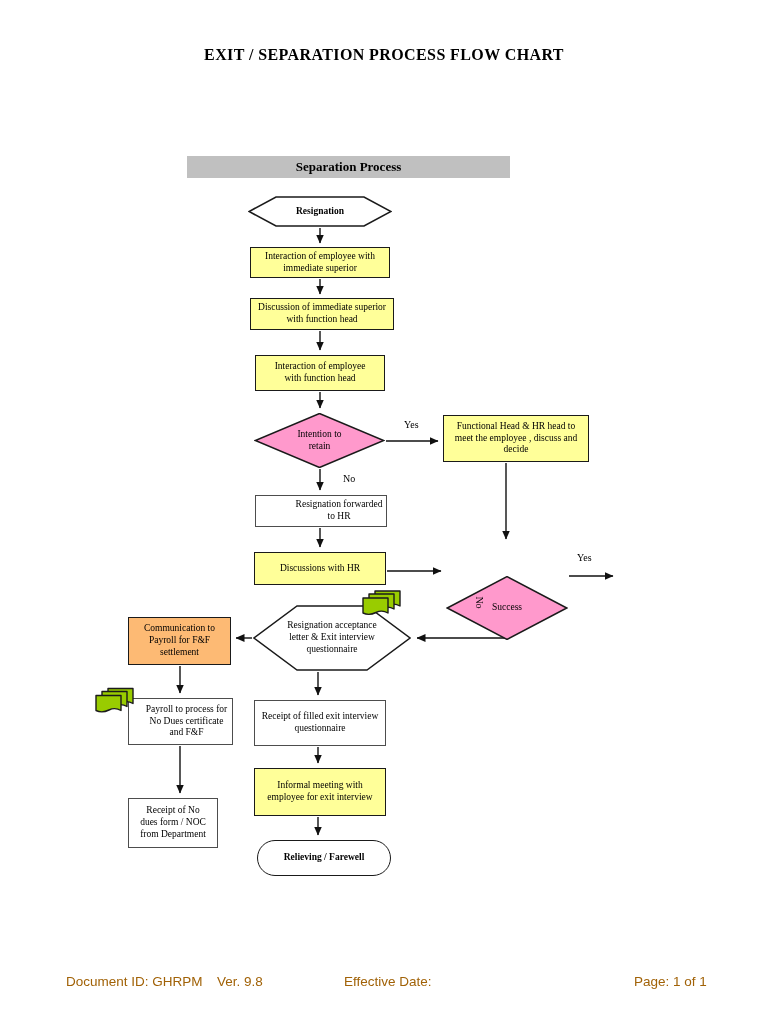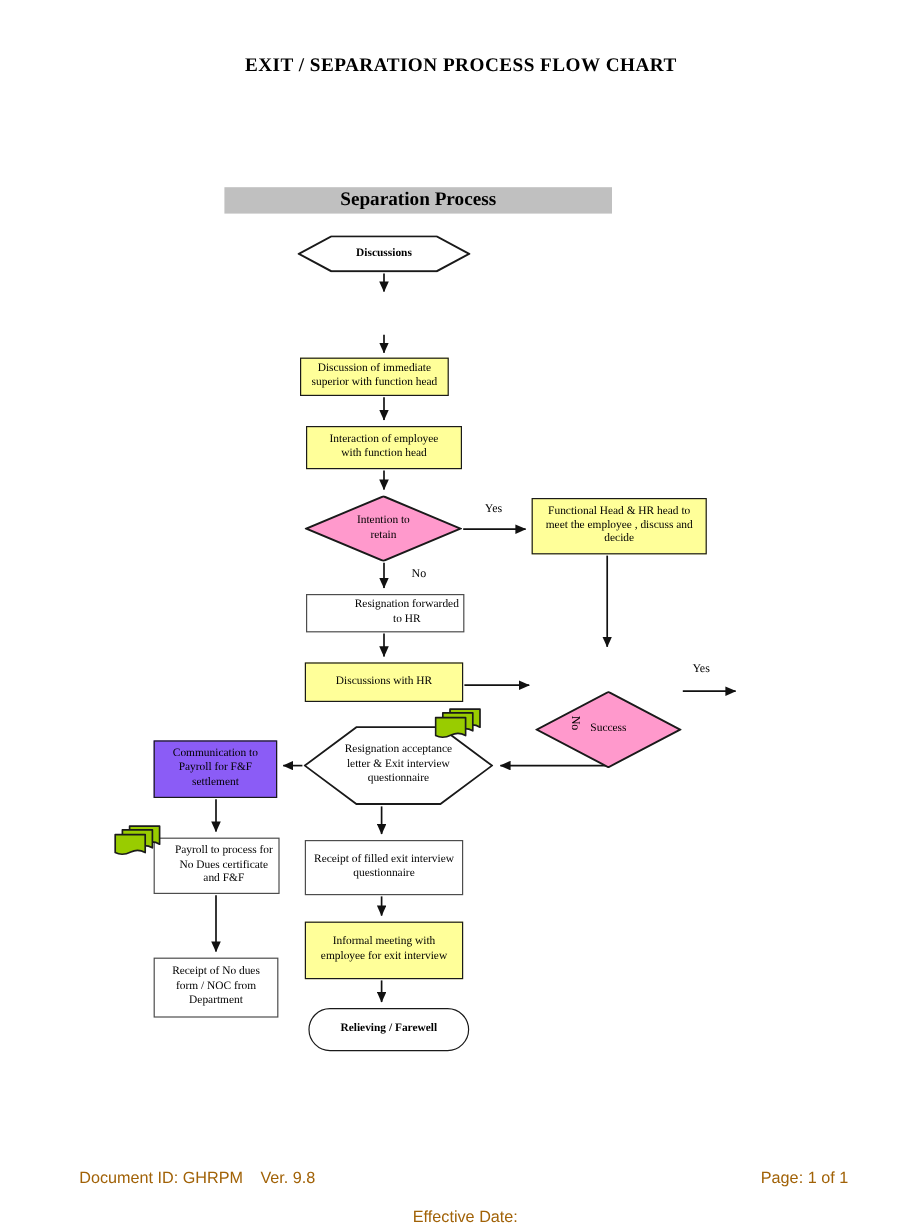--- a/index.html
+++ b/index.html
@@ -1,27 +1,27 @@
 <!DOCTYPE html>
 <html><head>
 <meta charset="utf-8">
 <style>
   html,body{margin:0;padding:0;background:#fff;}
   #page{position:relative;width:768px;height:1024px;background:#ffffff;overflow:hidden;
         font-family:"Liberation Serif", serif;color:#000;}
   .title{position:absolute;top:46px;left:0;width:768px;text-align:center;
          font-weight:bold;font-size:16px;letter-spacing:.4px;}
   .banner{position:absolute;left:187px;top:156px;width:323px;height:22px;background:#C0C0C0;
-          display:flex;align-items:center;justify-content:center;font-weight:bold;font-size:16px;}
+          display:flex;align-items:center;justify-content:center;font-weight:bold;font-size:13px;}
   svg.connectors{position:absolute;left:0;top:0;width:768px;height:1024px;pointer-events:none;}
   .node{position:absolute;display:flex;align-items:center;justify-content:center;text-align:center;
         font-size:9.5px;line-height:1.25;box-sizing:border-box;}
   .rect{border:1.6px solid #1a1a1a;background:#ffffff;}
   .yellow{background:#FFFF99;}
-  .purple{background:#8b5cf6;}
+  .purple{background:#fdba74;}
   .grayb{border-color:#4d4d4d;}
   .topalign{align-items:flex-start;padding-top:3px;padding-left:36px;}
   .stadium{border:1.6px solid #1a1a1a;border-radius:18px;background:#fff;font-weight:bold;}
   .poly{background:transparent;}
   .poly > svg{position:absolute;left:0;top:0;width:100%;height:100%;}
   .poly > span{position:relative;z-index:1;display:block;}
   .bold{font-weight:bold;}
   .edge{position:absolute;font-size:10px;}
   .rot90{transform:rotate(90deg);transform-origin:center;}
   .doc-icon{position:absolute;z-index:2;}
@@ -63,25 +63,28 @@
       <line x1="318" y1="672" x2="318" y2="695" marker-end="url(#arr)"></line>
       <line x1="318" y1="747" x2="318" y2="763" marker-end="url(#arr)"></line>
       <line x1="318" y1="817" x2="318" y2="835" marker-end="url(#arr)"></line>
     </g>
   </svg>
 
   <div class="node poly bold" style="left:248px;top:196px;width:144px;height:31px;">
     <svg viewBox="0 0 144 31">
         <polygon points="28,1 116,1 143,15.5 116,30 28,30 1,15.5" fill="#ffffff" stroke="#1a1a1a" stroke-width="1.6"></polygon>
       </svg>
-    <span>Discussions</span>
+    <span>Resignation</span>
   </div>
 
+  <div class="node rect yellow px6" style="left:250px;top:247px;width:140px;height:31px;">
+    <span>Interaction of employee with immediate superior</span>
+  </div>
 
-  <div class="node rect yellow px6" style="left:250px;top:298px;width:124px;height:32px;">
+  <div class="node rect yellow px6" style="left:250px;top:298px;width:144px;height:32px;">
     <span>Discussion of immediate superior with function head</span>
   </div>
 
   <div class="node rect yellow px10" style="left:255px;top:355px;width:130px;height:36px;">
     <span>Interaction of employee with function head</span>
   </div>
 
   <div class="node rect yellow px4" style="left:443px;top:415px;width:146px;height:47px;">
     <span>Functional Head &amp; HR head to meet the employee , discuss and decide</span>
   </div>
@@ -117,21 +120,21 @@
   </div>
 
   <div class="node rect purple px12" style="left:128px;top:617px;width:103px;height:48px;">
     <span>Communication to Payroll for F&amp;F settlement</span>
   </div>
 
   <div class="node rect grayb px4" style="left:128px;top:698px;width:105px;height:47px;padding-left:16px;">
     <span>Payroll to process for No Dues certificate and F&amp;F</span>
   </div>
 
-  <div class="node rect grayb px10" style="left:128px;top:798px;width:104px;height:50px;">
+  <div class="node rect grayb px10" style="left:128px;top:798px;width:90px;height:50px;">
     <span>Receipt of No dues form / NOC from Department</span>
   </div>
 
   <div class="node rect grayb px4" style="left:254px;top:700px;width:132px;height:46px;">
     <span>Receipt of filled exit interview questionnaire</span>
   </div>
 
   <div class="node rect yellow px6" style="left:254px;top:768px;width:132px;height:48px;">
     <span>Informal meeting with employee for exit interview</span>
   </div>
@@ -155,16 +158,16 @@
     </g>
   </svg>
 
   <div class="edge" style="left:404px;top:419px;">Yes</div>
   <div class="edge" style="left:343px;top:473px;">No</div>
   <div class="edge" style="left:577px;top:552px;">Yes</div>
   <div class="edge rot90" style="left:470px;top:597px;width:18px;text-align:center;">No</div>
 
   <div class="footer-item" style="left:66px;">Document ID: GHRPM</div>
   <div class="footer-item" style="left:217px;">Ver. 9.8</div>
-  <div class="footer-item" style="left:344px;margin-top:32px;">Effective Date:</div>
+  <div class="footer-item" style="left:344px;">Effective Date:</div>
   <div class="footer-item" style="left:634px;">Page: 1 of 1</div>
 
 </div>
 
 </body></html>

